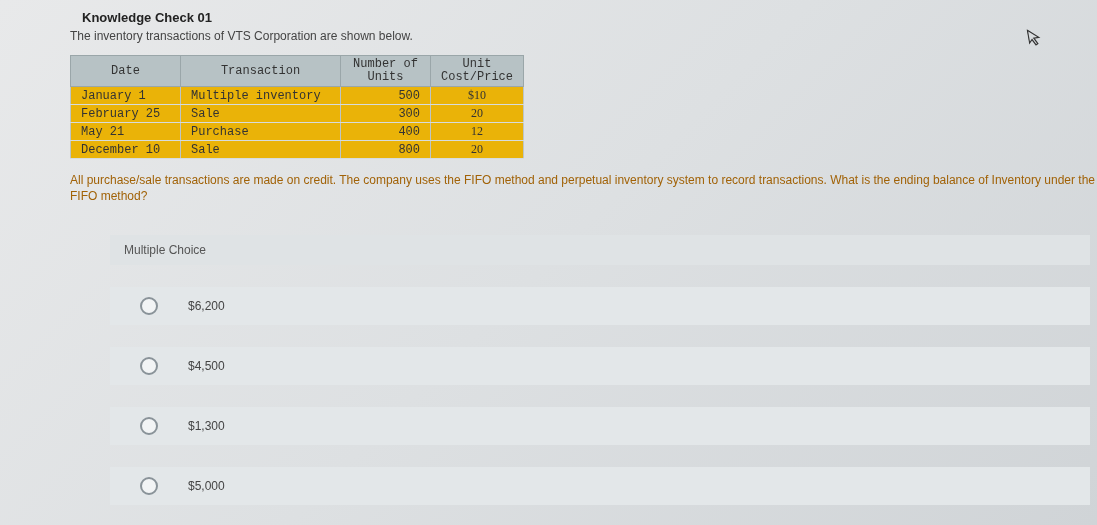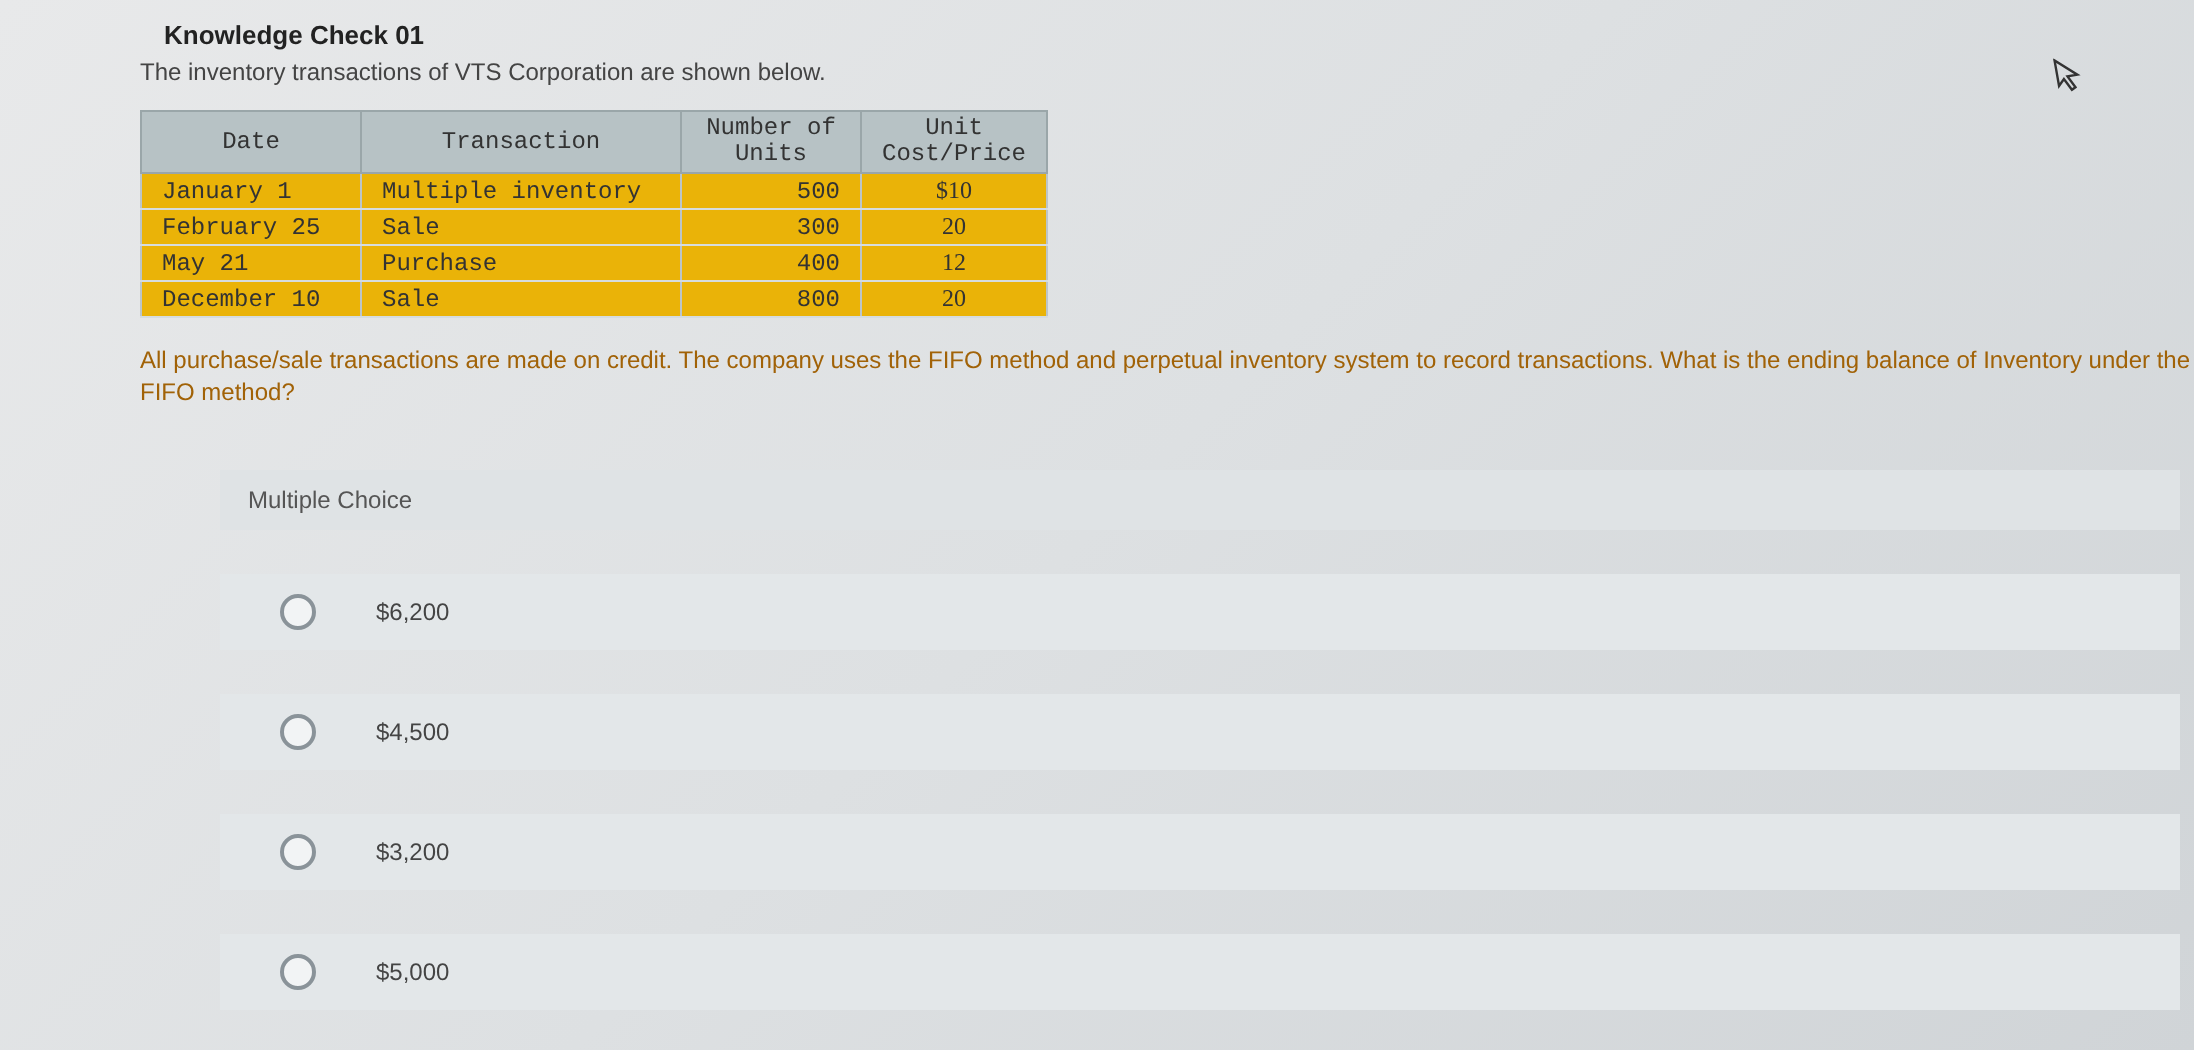--- a/index.html
+++ b/index.html
@@ -172,19 +172,19 @@
   <div class="choice">
     <div class="radio"></div>
     <div class="choice-text">$6,200</div>
   </div>
   <div class="choice">
     <div class="radio"></div>
     <div class="choice-text">$4,500</div>
   </div>
   <div class="choice">
     <div class="radio"></div>
-    <div class="choice-text">$3,200</div>
+    <div class="choice-text">$1,300</div>
   </div>
   <div class="choice">
     <div class="radio"></div>
     <div class="choice-text">$5,000</div>
   </div>
 </div>
 
 </body></html>

